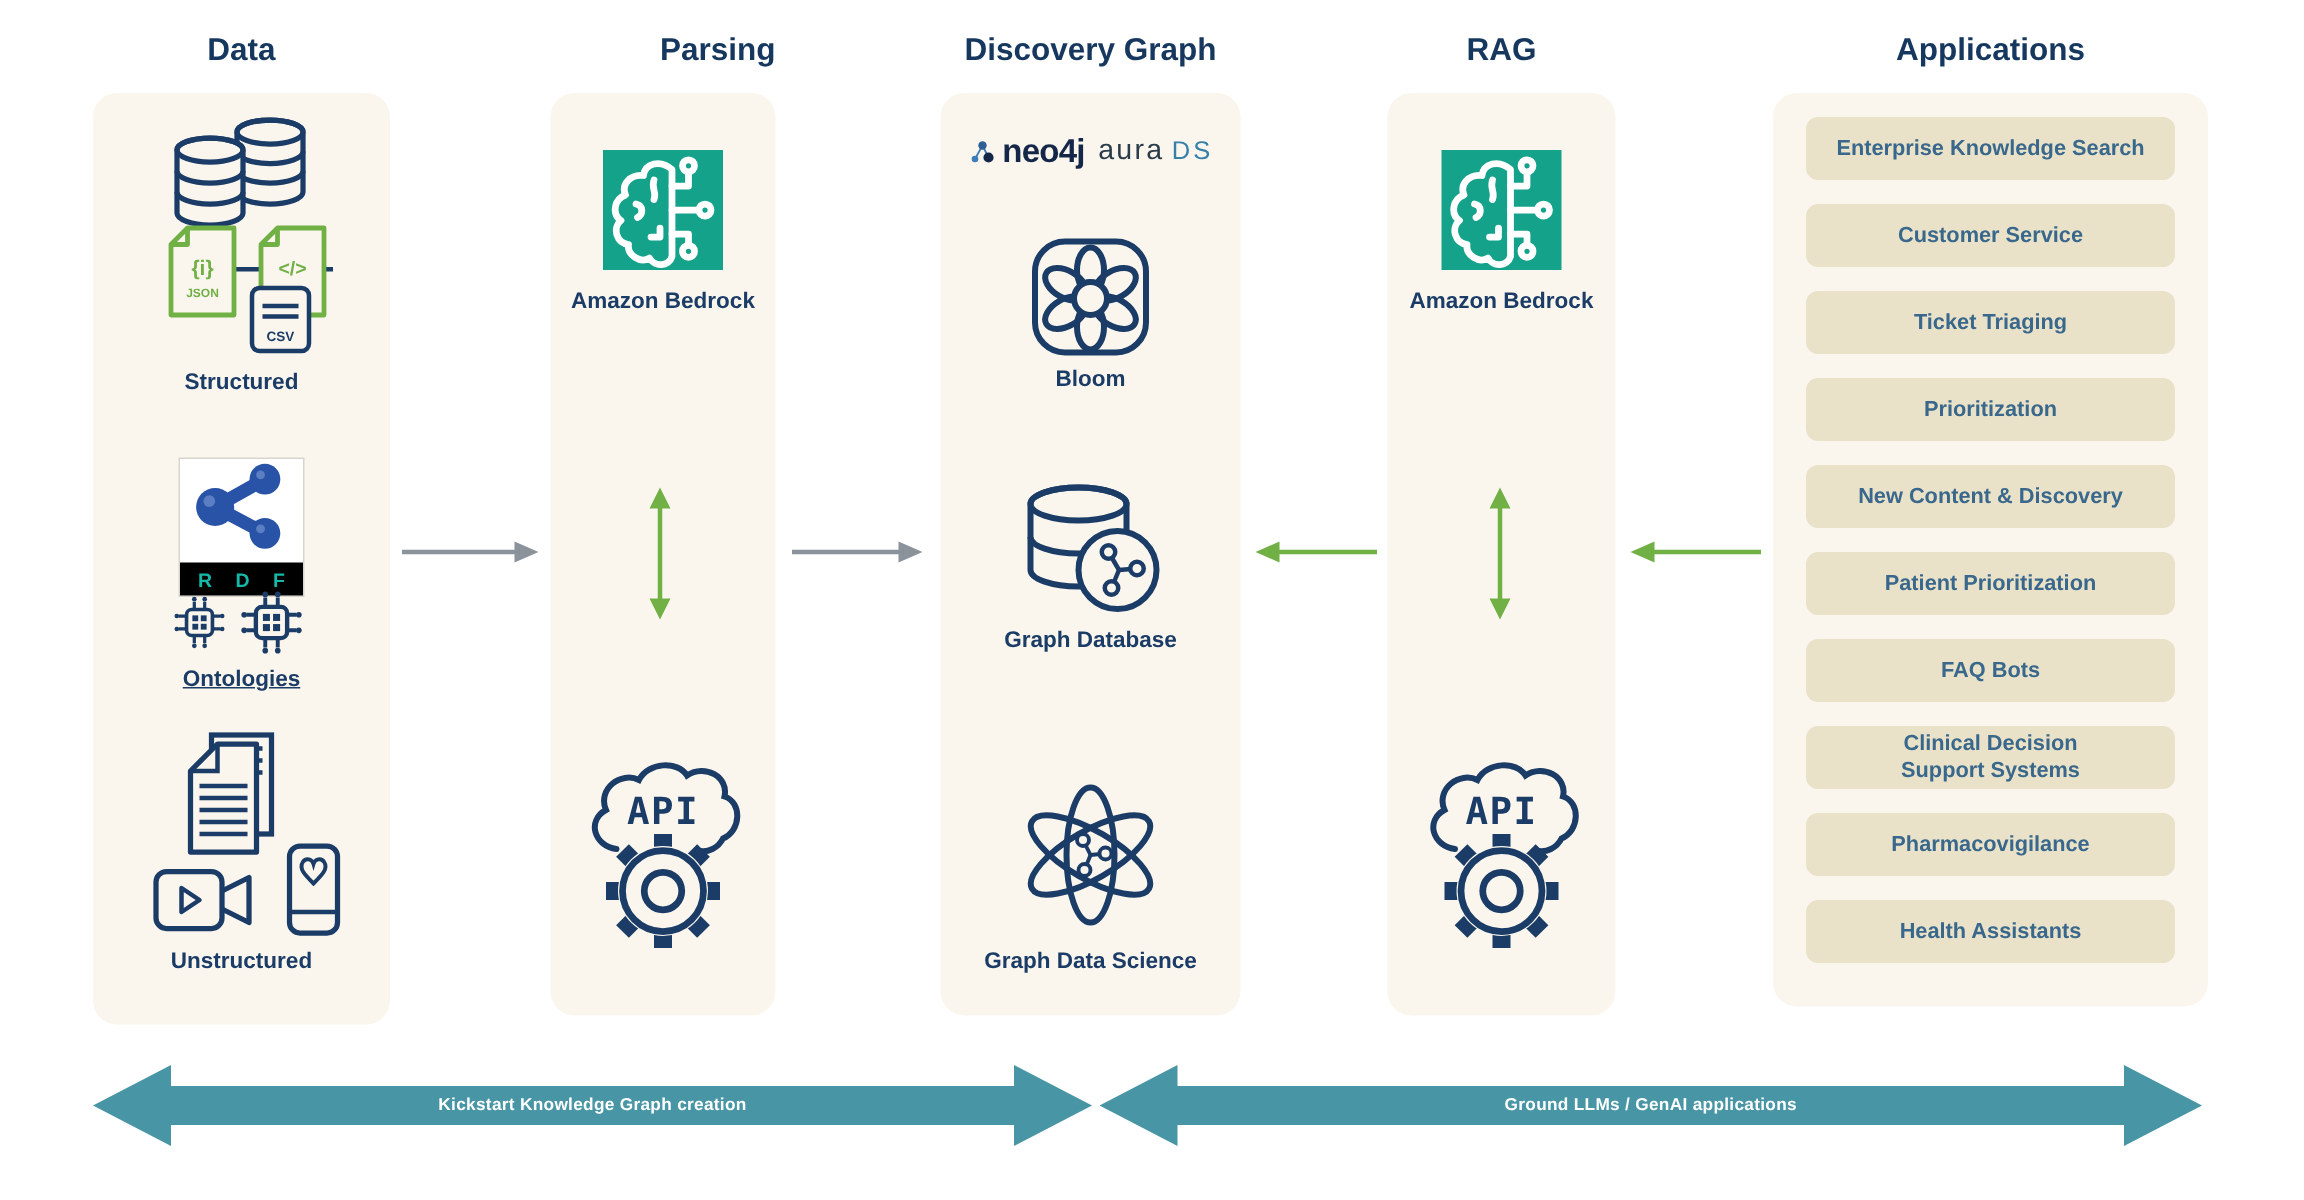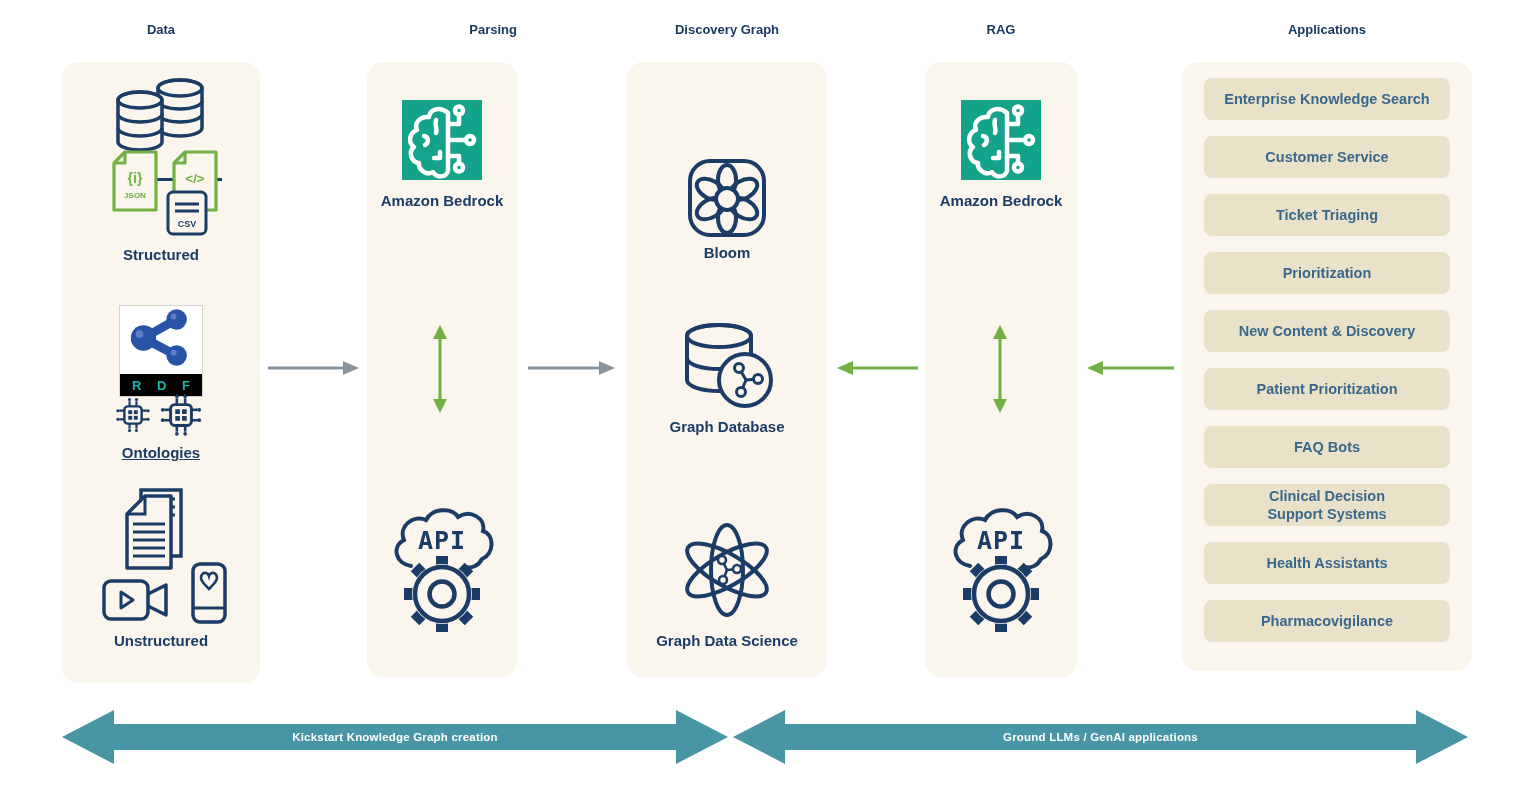--- a/index.html
+++ b/index.html
@@ -3,21 +3,21 @@
 <meta charset="utf-8">
 <style>
   :root{
     --navy:#1B3C66; --header:#16375E; --green:#71B045; --gray:#8A939B;
     --teal:#4896A5; --bedrock:#14A38A; --rdfblue:#2953A6;
     --card:#FAF6EE; --btn:#E9E2C8; --btntext:#39688C;
   }
   *{box-sizing:border-box;}
   body{margin:0;background:#FFFFFF;font-family:"Liberation Sans",sans-serif;}
   .stage{position:relative;width:1536px;height:800px;background:#fff;overflow:hidden;}
-  .col-header{position:absolute;top:22px;text-align:center;font-size:13px;font-weight:bold;color:var(--header);}
+  .col-header{position:absolute;top:22px;text-align:center;font-size:21px;font-weight:bold;color:var(--header);}
   .card{position:absolute;top:62px;background:var(--card);border-radius:16px;}
   .icon-label{position:absolute;left:0;right:0;text-align:center;font-size:15px;font-weight:bold;color:var(--navy);}
   .abs{position:absolute;}
   .bedrock-sq{position:absolute;width:80px;height:80px;background:var(--bedrock);display:flex;align-items:center;justify-content:center;}
   .apps-list{position:absolute;left:22px;right:22px;top:16px;display:flex;flex-direction:column;gap:16px;}
   .app-btn{background:var(--btn);border-radius:8px;min-height:42px;display:flex;align-items:center;justify-content:center;
            color:var(--btntext);font-size:14.5px;font-weight:bold;text-align:center;white-space:pre-line;line-height:1.25;padding:0 8px;}
   .barrow{position:absolute;}
   .barrow .lbl{position:absolute;left:0;right:0;top:50%;transform:translateY(-50%);text-align:center;
                color:#fff;font-size:11.5px;font-weight:bold;letter-spacing:.2px;}
@@ -233,20 +233,32 @@
       </svg>
     </span>
     <span class="abs" style="left:20px;top:440px;color:#1B3C66;">
       <svg width="110" height="134" viewBox="0 0 110 134">
           <use href="#sym-api"></use>
         </svg>
     </span>
   </div>
 
   <div class="card" style="left:627px;width:200px;height:615px;">
+    <div class="neo-logo" style="top:26px;">
+      <svg width="18" height="24" viewBox="0 0 18 24">
+        <line x1="5" y1="17" x2="10" y2="8" stroke="#3E7CB8" stroke-width="1.2"></line>
+        <line x1="10" y1="8" x2="14" y2="16" stroke="#3E7CB8" stroke-width="1.2"></line>
+        <circle cx="5" cy="17" r="2.2" fill="#3E7CB8"></circle>
+        <circle cx="10" cy="8" r="2.8" fill="#2F5E97"></circle>
+        <circle cx="14" cy="16" r="3.4" fill="#142748"></circle>
+      </svg>
+      <span class="neo-word">neo4j</span>
+      <span class="aura-word">aura</span>
+      <span class="ds-word">DS</span>
+    </div>
 
     <span class="abs" style="left:60px;top:96px;">
       <svg width="80" height="80" viewBox="0 0 80 80">
         <rect x="3" y="3" width="74" height="74" rx="20" stroke="#1B3C66" stroke-width="4" fill="none"></rect>
         <g transform="translate(40,41)" stroke="#1B3C66" stroke-width="4" fill="none">
           <ellipse cx="0" cy="-19" rx="9" ry="15"></ellipse>
           <ellipse cx="0" cy="-19" rx="9" ry="15" transform="rotate(60)"></ellipse>
           <ellipse cx="0" cy="-19" rx="9" ry="15" transform="rotate(120)"></ellipse>
           <ellipse cx="0" cy="-19" rx="9" ry="15" transform="rotate(180)"></ellipse>
           <ellipse cx="0" cy="-19" rx="9" ry="15" transform="rotate(240)"></ellipse>
@@ -320,22 +332,22 @@
     <div class="apps-list" id="apps-list">
         <div class="app-btn">Enterprise Knowledge Search</div>
         <div class="app-btn">Customer Service</div>
         <div class="app-btn">Ticket Triaging</div>
         <div class="app-btn">Prioritization</div>
         <div class="app-btn">New Content &amp; Discovery</div>
         <div class="app-btn">Patient Prioritization</div>
         <div class="app-btn">FAQ Bots</div>
         <div class="app-btn">Clinical Decision
 Support Systems</div>
+        <div class="app-btn">Pharmacovigilance</div>
         <div class="app-btn">Health Assistants</div>
-        <div class="app-btn">Pharmacovigilance</div>
       </div>
   </div>
 
   <span class="abs" style="left:266px;top:360px;">
     <svg width="94" height="16" viewBox="0 0 94 16">
       <line x1="2" y1="8" x2="78" y2="8" stroke="#8A939B" stroke-width="3"></line>
       <path d="M77,1 L93,8 L77,15 Z" fill="#8A939B"></path>
     </svg>
   </span>
   <span class="abs" style="left:526px;top:360px;">

